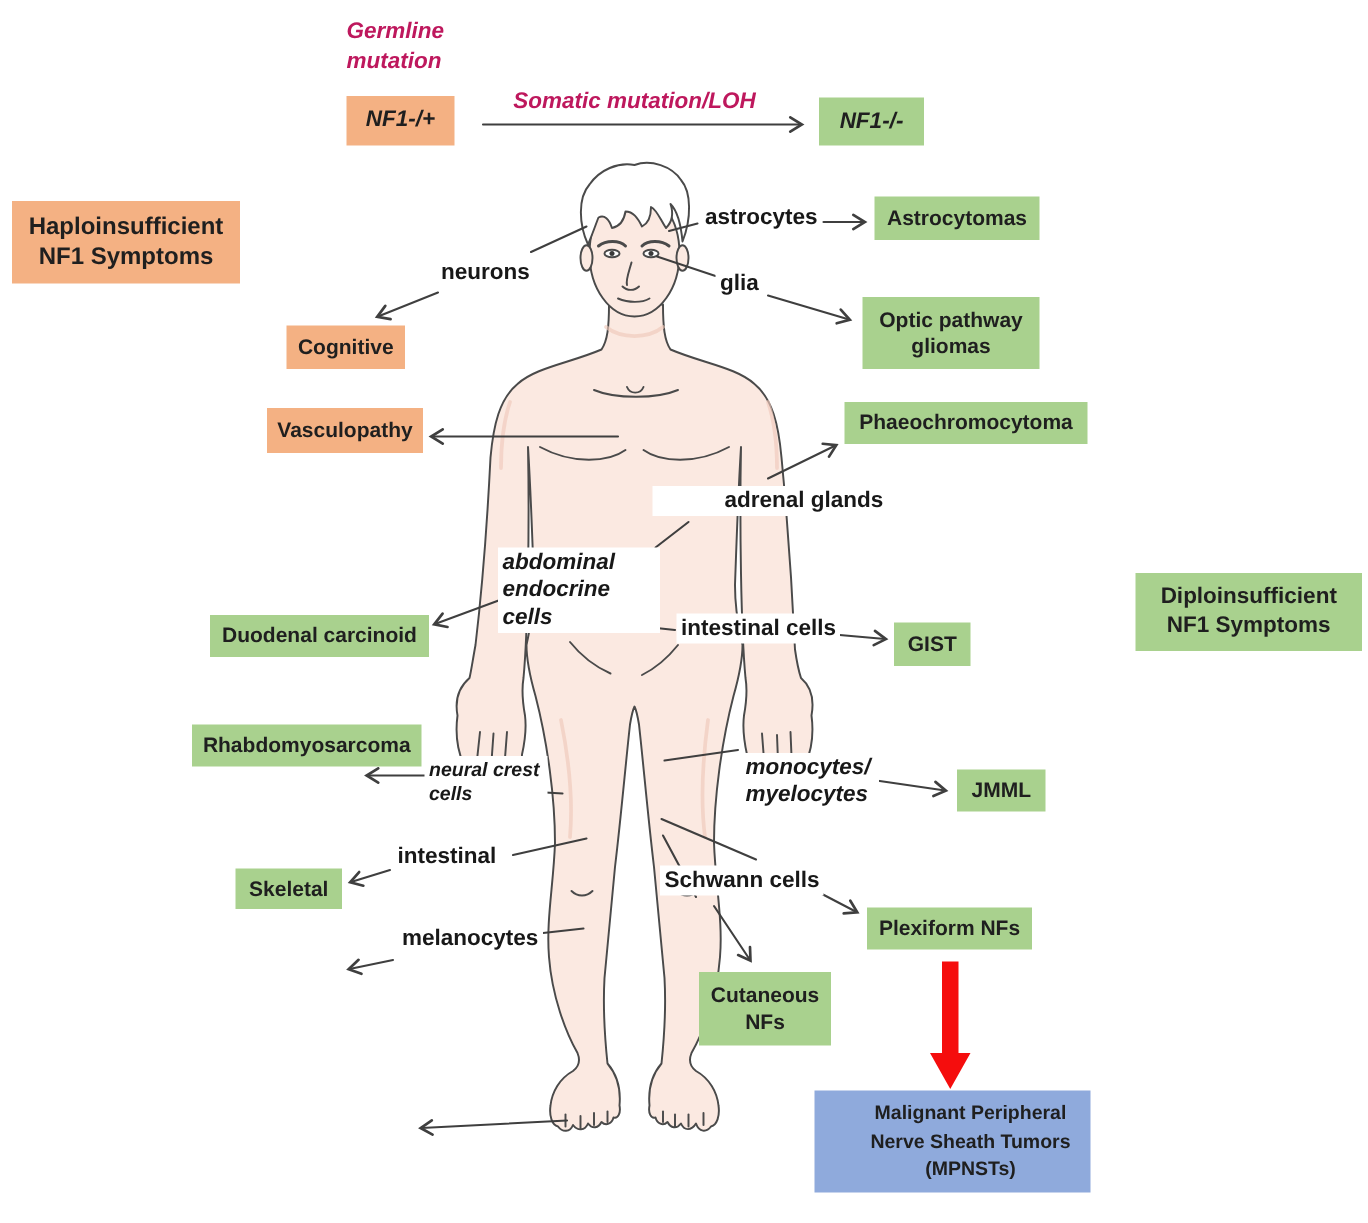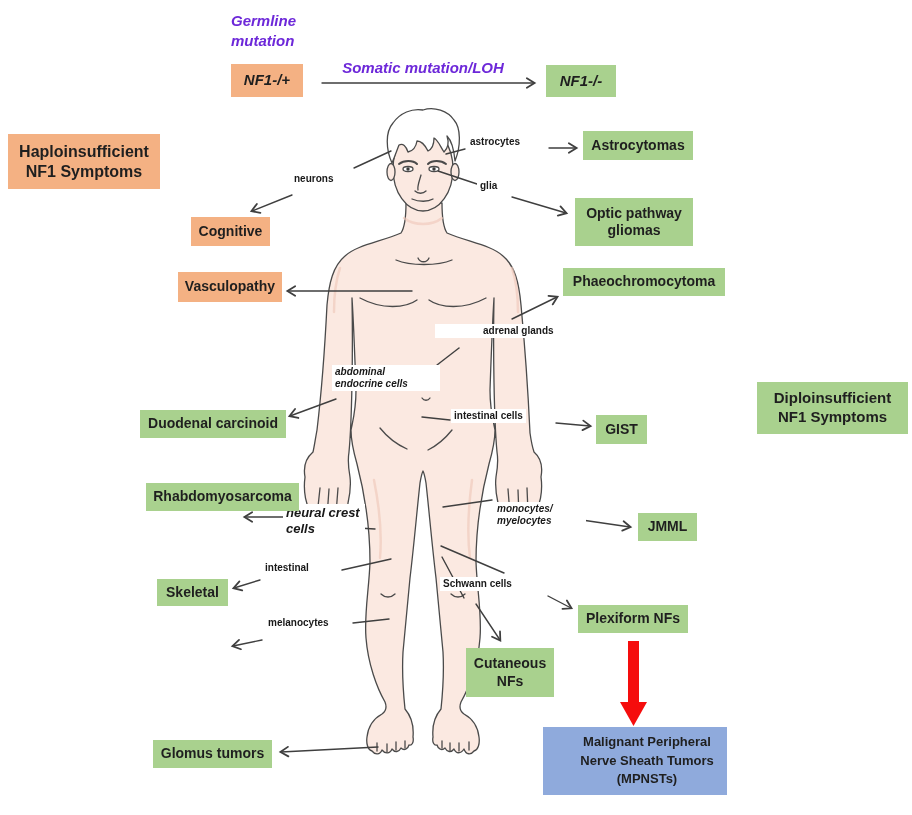--- a/index.html
+++ b/index.html
@@ -11,27 +11,27 @@
   .box{
     position:absolute;z-index:3;display:flex;align-items:center;justify-content:center;
     text-align:center;font-weight:bold;font-size:14px;line-height:1.25;
     white-space:pre-line;color:#1f1f1f;
   }
   .orange{background:var(--orange,#F4B183);}
   .green{background:var(--green,#A9D18E);}
   .blue{background:var(--blue,#8FAADC);padding-left:24px;}
   .italic{font-style:italic;}
   .cell-label{
-    position:absolute;z-index:2;background:#ffffff;font-weight:bold;font-size:10px;
+    position:absolute;z-index:2;background:#ffffff;font-weight:bold;font-size:15px;
     line-height:1.22;white-space:nowrap;padding:1px 3px;color:#181818;
   }
   .ml{white-space:pre-line;text-align:left;font-style:italic;}
   .freetext{
     position:absolute;z-index:3;font-weight:bold;font-style:italic;font-size:15px;
-    line-height:1.3;white-space:pre-line;color:#6d28d9;
+    line-height:1.3;white-space:pre-line;color:#be185d;
   }
 </style>
 </head>
 <body>
 
 <div id="canvas">
 
   <svg id="bodysvg" width="912" height="815" viewBox="0 0 912 815">
     <defs>
       <marker id="ah" viewBox="0 0 10 10" refX="7.5" refY="5" markerWidth="8.5" markerHeight="8.5" orient="auto-start-reverse">
@@ -221,27 +221,26 @@
 
   <div class="box orange" style="left:191px;top:217px;width:79px;height:29px;">Cognitive</div>
   <div class="box green" style="left:583px;top:131px;width:110px;height:29px;">Astrocytomas</div>
 
   <div class="box orange" style="left:178px;top:272px;width:104px;height:30px;">Vasculopathy</div>
   <div class="box green" style="left:563px;top:268px;width:162px;height:28px;">Phaeochromocytoma</div>
   <div class="box green" style="left:575px;top:198px;width:118px;height:48px;">Optic pathway
 gliomas</div>
   <div class="box green" style="left:140px;top:410px;width:146px;height:28px;">Duodenal carcinoid</div>
   <div class="box green" style="left:596px;top:415px;width:51px;height:29px;">GIST</div>
-  <div class="box green" style="left:146px;top:483px;width:153px;height:28px;">Rhabdomyosarcoma</div>
+  <div class="box green" style="left:128px;top:483px;width:153px;height:28px;">Rhabdomyosarcoma</div>
   <div class="box green" style="left:638px;top:513px;width:59px;height:28px;">JMML</div>
   <div class="box green" style="left:157px;top:579px;width:71px;height:27px;">Skeletal</div>
   <div class="box green" style="left:578px;top:605px;width:110px;height:28px;">Plexiform NFs</div>
   <div class="box green" style="left:466px;top:648px;width:88px;height:49px;">Cutaneous
 NFs</div>
-  <div class="box green" style="left:153px;top:740px;width:119px;height:28px;">Glomus tumors</div>
 
   <div class="box blue" style="left:543px;top:727px;width:160px;height:68px;font-size:13px;line-height:1.45;">Malignant Peripheral
 Nerve Sheath Tumors
 (MPNSTs)</div>
 
   <div class="cell-label" style="left:467px;top:135px;">astrocytes</div>
   <div class="cell-label" style="left:291px;top:172px;">neurons</div>
   <div class="cell-label" style="left:477px;top:179px;">glia</div>
   <div class="cell-label" style="left:435px;top:324px;padding-left:48px;">adrenal glands</div>
   <div class="cell-label ml" style="left:332px;top:365px;width:102px;">abdominal

